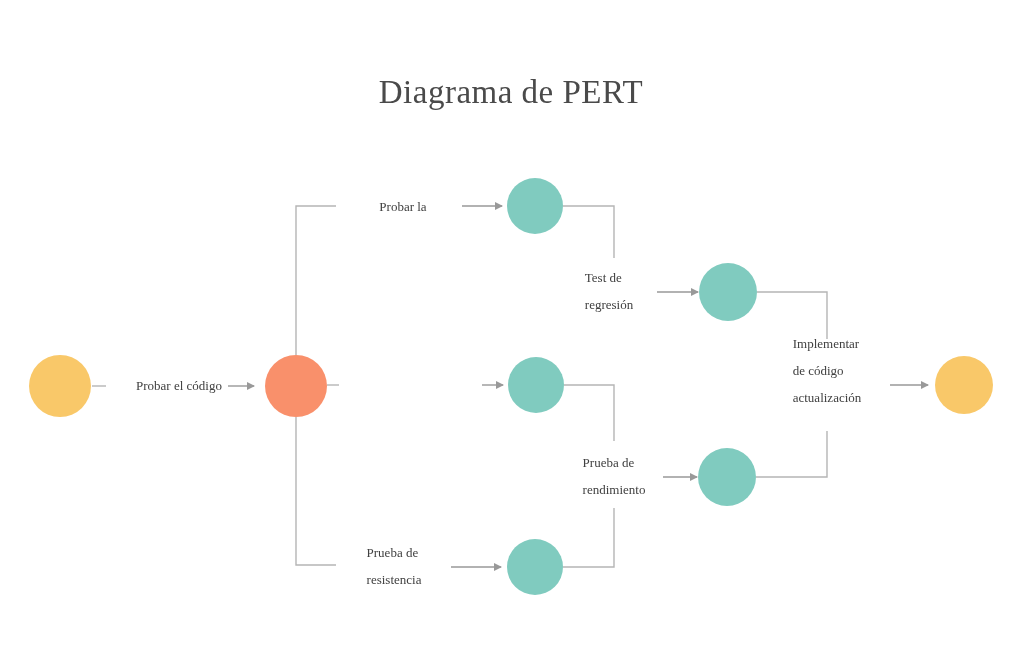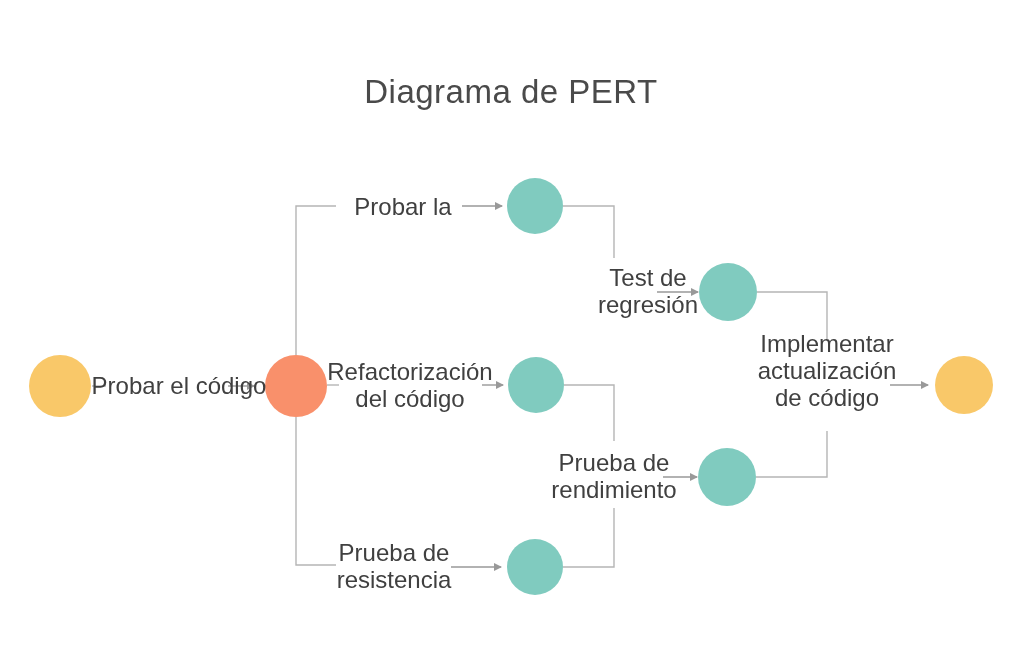--- a/index.html
+++ b/index.html
@@ -7,20 +7,21 @@
     padding: 0;
     background: var(--background, #ffffff);
     font-family: "Liberation Sans", sans-serif;
   }
   .canvas {
     position: relative;
     width: 1024px;
     height: 665px;
     background: var(--background, #ffffff);
     overflow: hidden;
+    font-family: Liberation Serif, serif;
   }
   .title {
     position: absolute;
     left: 511px;
     top: 92px;
     transform: translate(-50%, -50%);
     margin: 0;
     font-size: 33px;
     font-weight: 300;
     letter-spacing: 0.5px;
@@ -44,22 +45,22 @@
   }
   .arrowhead {
     fill: var(--arrow, #999999);
   }
   .node-start-end { fill: var(--node-start-end, #F9C869); }
   .node-milestone { fill: var(--node-milestone, #F9906B); }
   .node-task { fill: var(--node-task, #80CBBF); }
   .edge-label {
     position: absolute;
     transform: translate(-50%, -50%);
-    text-align: center;
-    font-size: 24px;
+    text-align: left;
+    font-size: 13px;
     line-height: 27px;
     color: var(--label-text, #404040);
   }
   .edge-label .line {
     white-space: nowrap;
   }
 </style>
 </head>
 <body>
 
@@ -103,39 +104,35 @@
   </svg>
 
   <div class="edge-label" style="left:179px; top:385px">
     <div class="line">Probar el código</div>
   </div>
 
   <div class="edge-label" style="left:403px; top:206px">
     <div class="line">Probar la</div>
   </div>
 
-  <div class="edge-label" style="left:410px; top:385px">
-    <div class="line">Refactorización</div>
-    <div class="line">del código</div>
-  </div>
 
   <div class="edge-label" style="left:394px; top:566px">
     <div class="line">Prueba de</div>
     <div class="line">resistencia</div>
   </div>
 
-  <div class="edge-label" style="left:648px; top:291px">
+  <div class="edge-label" style="left:609px; top:291px">
     <div class="line">Test de</div>
     <div class="line">regresión</div>
   </div>
 
   <div class="edge-label" style="left:614px; top:476px">
     <div class="line">Prueba de</div>
     <div class="line">rendimiento</div>
   </div>
 
   <div class="edge-label" style="left:827px; top:370px">
     <div class="line">Implementar</div>
+    <div class="line">de código</div>
     <div class="line">actualización</div>
-    <div class="line">de código</div>
   </div>
 
 </div>
 
 </body></html>

